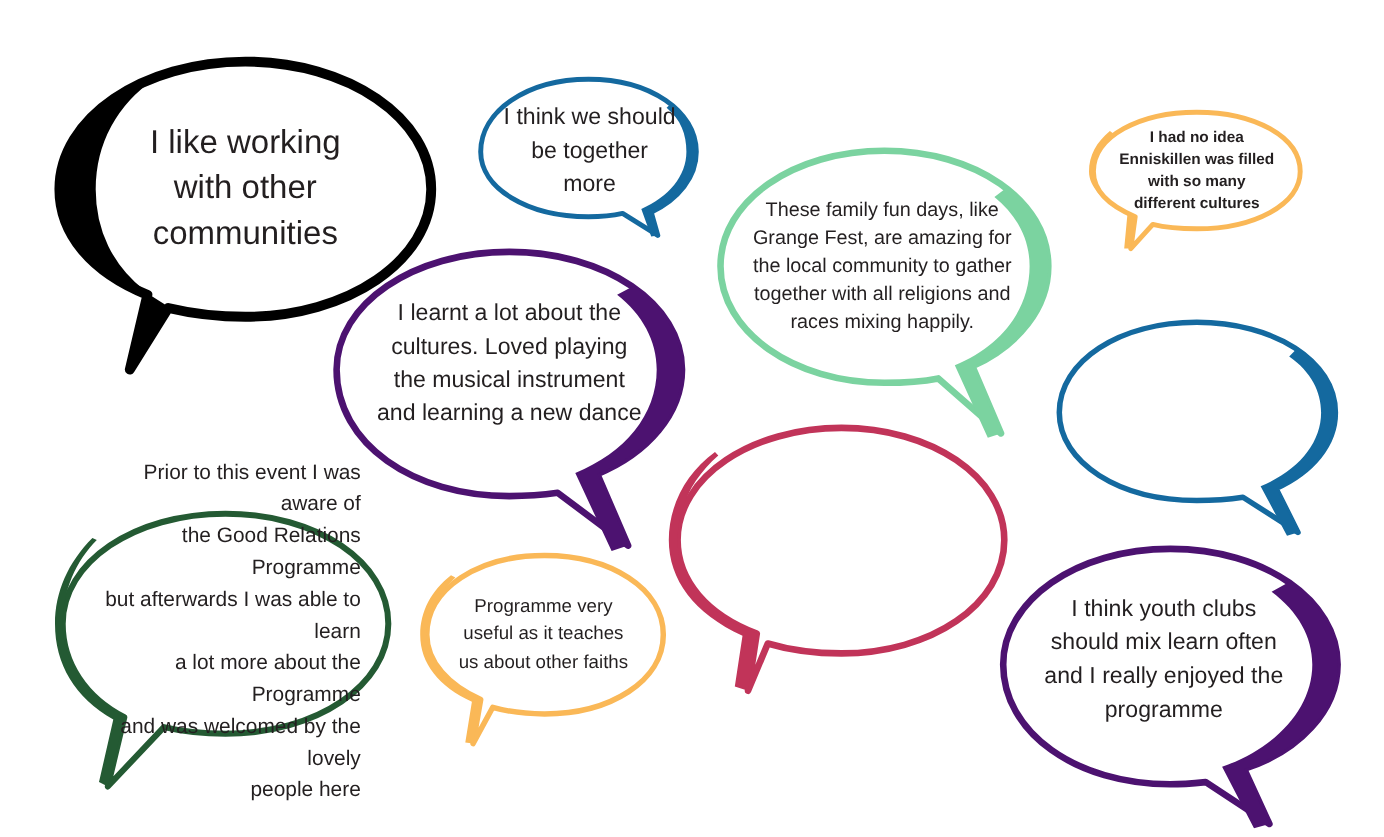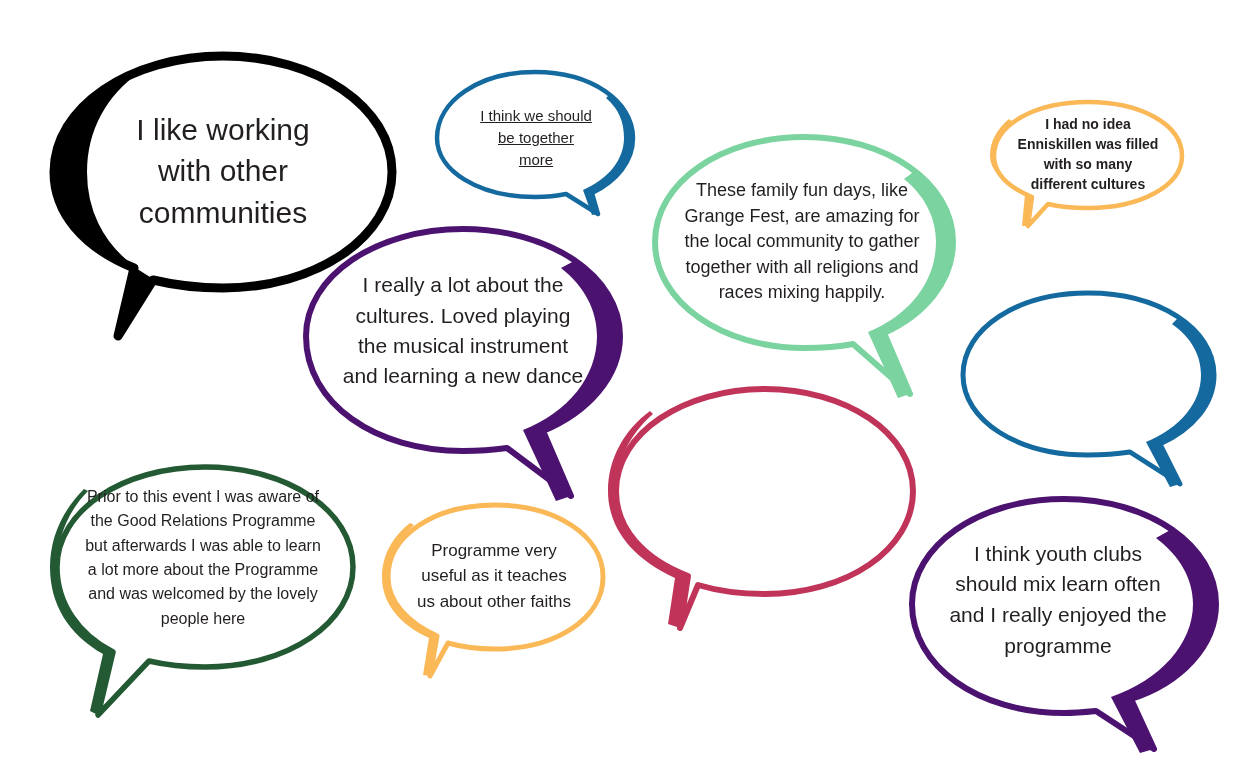--- a/index.html
+++ b/index.html
@@ -56,21 +56,21 @@
     <div class="bubble-text" style="left:40px; top:36px; width:270px; height:170px; font-size:30px; line-height:1.38;">I like working
 with other
 communities</div>
   </div>
 
   <div class="bubble" style="left:432px; top:68px; width:212px; height:156px;">
     <svg width="212" height="156" viewBox="0 0 212 156">
       <path d="M103 4 C159 4 201 33 201 70 C201 93 185 113 160 125 L166 146 L134 126 C125 128 114 129 103 129 C47 129 5 103 5 70 C5 33 47 4 103 4 Z" fill="#ffffff" stroke="#14699F" stroke-width="4.5" stroke-linejoin="round"></path>
       <path d="M178 26 C193 38 201 53 201 70 C201 93 185 113 160 125 L166 146 L160 147 L151 122 C176 111 192 92 192 70 C192 54 187 41 174 30 Z" fill="#14699F"></path>
     </svg>
-    <div class="bubble-text" style="left:24px; top:22px; width:160px; height:96px; font-size:15px; line-height:1.45;text-decoration:underline;">I think we should
+    <div class="bubble-text" style="left:24px; top:22px; width:160px; height:96px; font-size:21px; line-height:1.45;">I think we should
 be together
 more</div>
   </div>
 
   <div class="bubble" style="left:988px; top:98px; width:200px; height:132px;font-weight:bold;">
     <svg width="200" height="132" viewBox="0 0 200 132">
       <path d="M100 4 C152 4 194 26 194 58 C194 88 152 110 100 110 C85 110 72 109 60 106 L40 128 L44 99 C20 89 6 75 6 58 C6 26 48 4 100 4 Z" fill="#ffffff" stroke="#FAB857" stroke-width="4.5" stroke-linejoin="round"></path>
       <path d="M25 24 C12 34 6 45 6 58 C6 75 20 89 44 99 L40 128 L34 128 L37 96 C15 86 2 72 2 58 C2 43 9 31 21 21 Z" fill="#FAB857"></path>
     </svg>
     <div class="bubble-text" style="left:20px; top:10px; width:160px; height:94px; font-size:14px; line-height:1.42;">I had no idea
@@ -89,21 +89,21 @@
 the local community to gather
 together with all religions and
 races mixing happily.</div>
   </div>
 
   <div class="bubble" style="left:300px; top:224px; width:340px; height:280px;">
     <svg width="340" height="280" viewBox="0 0 340 280">
       <path d="M163 5 C250 5 320 52 320 112 C320 152 289 188 243 207 L271 272 L207 224 C193 226 178 227 163 227 C76 227 6 180 6 112 C6 52 76 5 163 5 Z" fill="#ffffff" stroke="#4C1270" stroke-width="6" stroke-linejoin="round"></path>
       <path d="M276 36 C303 56 320 83 320 112 C320 152 289 188 243 207 L271 272 L256 277 L223 206 C268 188 297 153 297 112 C297 86 284 62 261 44 Z" fill="#4C1270"></path>
     </svg>
-    <div class="bubble-text" style="left:32px; top:32px; width:262px; height:150px; font-size:21px; line-height:1.45;">I really a lot about the
+    <div class="bubble-text" style="left:32px; top:32px; width:262px; height:150px; font-size:21px; line-height:1.45;">I learnt a lot about the
 cultures. Loved playing
 the musical instrument
 and learning a new dance</div>
   </div>
 
 
   <div class="bubble" style="left:958px; top:288px; width:268px; height:200px;">
     <svg width="268" height="200" viewBox="0 0 268 200">
       <path d="M130 5 C200 5 256 40 256 87 C256 116 235 141 202 156 L222 196 L172 164 C159 166 145 167 130 167 C60 167 5 133 5 87 C5 40 60 5 130 5 Z" fill="#ffffff" stroke="#14699F" stroke-width="5" stroke-linejoin="round"></path>
       <path d="M222 28 C243 44 256 64 256 87 C256 116 235 141 202 156 L222 196 L212 199 L188 154 C222 140 243 115 243 87 C243 68 234 50 214 36 Z" fill="#14699F"></path>
@@ -115,21 +115,21 @@
       <path d="M157 5 C238 5 305 49 305 107 C305 166 238 210 157 210 C133 210 110 207 90 201 L72 244 L80 192 C35 175 8 144 8 107 C8 49 76 5 157 5 Z" fill="#ffffff" stroke="#C13459" stroke-width="6" stroke-linejoin="round"></path>
       <path d="M45 30 C22 50 8 77 8 107 C8 144 35 175 80 192 L72 244 L60 240 L67 194 C23 174 0 143 0 107 C0 75 16 46 42 27 Z" fill="#C13459"></path>
     </svg>
   </div>
 
   <div class="bubble" style="left:50px; top:462px; width:318px; height:258px;">
     <svg width="318" height="258" viewBox="0 0 318 258">
       <path d="M155 5 C238 5 303 49 303 105 C303 161 238 205 155 205 C135 205 116 203 99 199 L48 253 L63 190 C28 172 7 141 7 105 C7 49 72 5 155 5 Z" fill="#ffffff" stroke="#245A33" stroke-width="5.5" stroke-linejoin="round"></path>
       <path d="M38 29 C19 48 7 75 7 105 C7 141 28 172 63 190 L48 253 L40 249 L53 192 C18 172 0 142 0 105 C0 76 12 49 34 27 Z" fill="#245A33"></path>
     </svg>
-    <div class="bubble-text" style="left:28px; top:14px; width:250px; height:164px; font-size:16px; line-height:1.52;">Prior to this event I was aware of
+    <div class="bubble-text" style="left:28px; top:31px; width:250px; height:164px; font-size:19px; line-height:1.52;text-align:right;">Prior to this event I was aware of
 the Good Relations Programme
 but afterwards I was able to learn
 a lot more about the Programme
 and was welcomed by the lovely
 people here</div>
   </div>
 
   <div class="bubble" style="left:382px; top:500px; width:232px; height:180px;">
     <svg width="232" height="180" viewBox="0 0 232 180">
       <path d="M113 5 C173 5 221 35 221 77 C221 119 173 149 113 149 C96 149 80 147 66 143 L48 176 L55 136 C26 123 6 102 6 77 C6 35 53 5 113 5 Z" fill="#ffffff" stroke="#FAB857" stroke-width="5" stroke-linejoin="round"></path>

